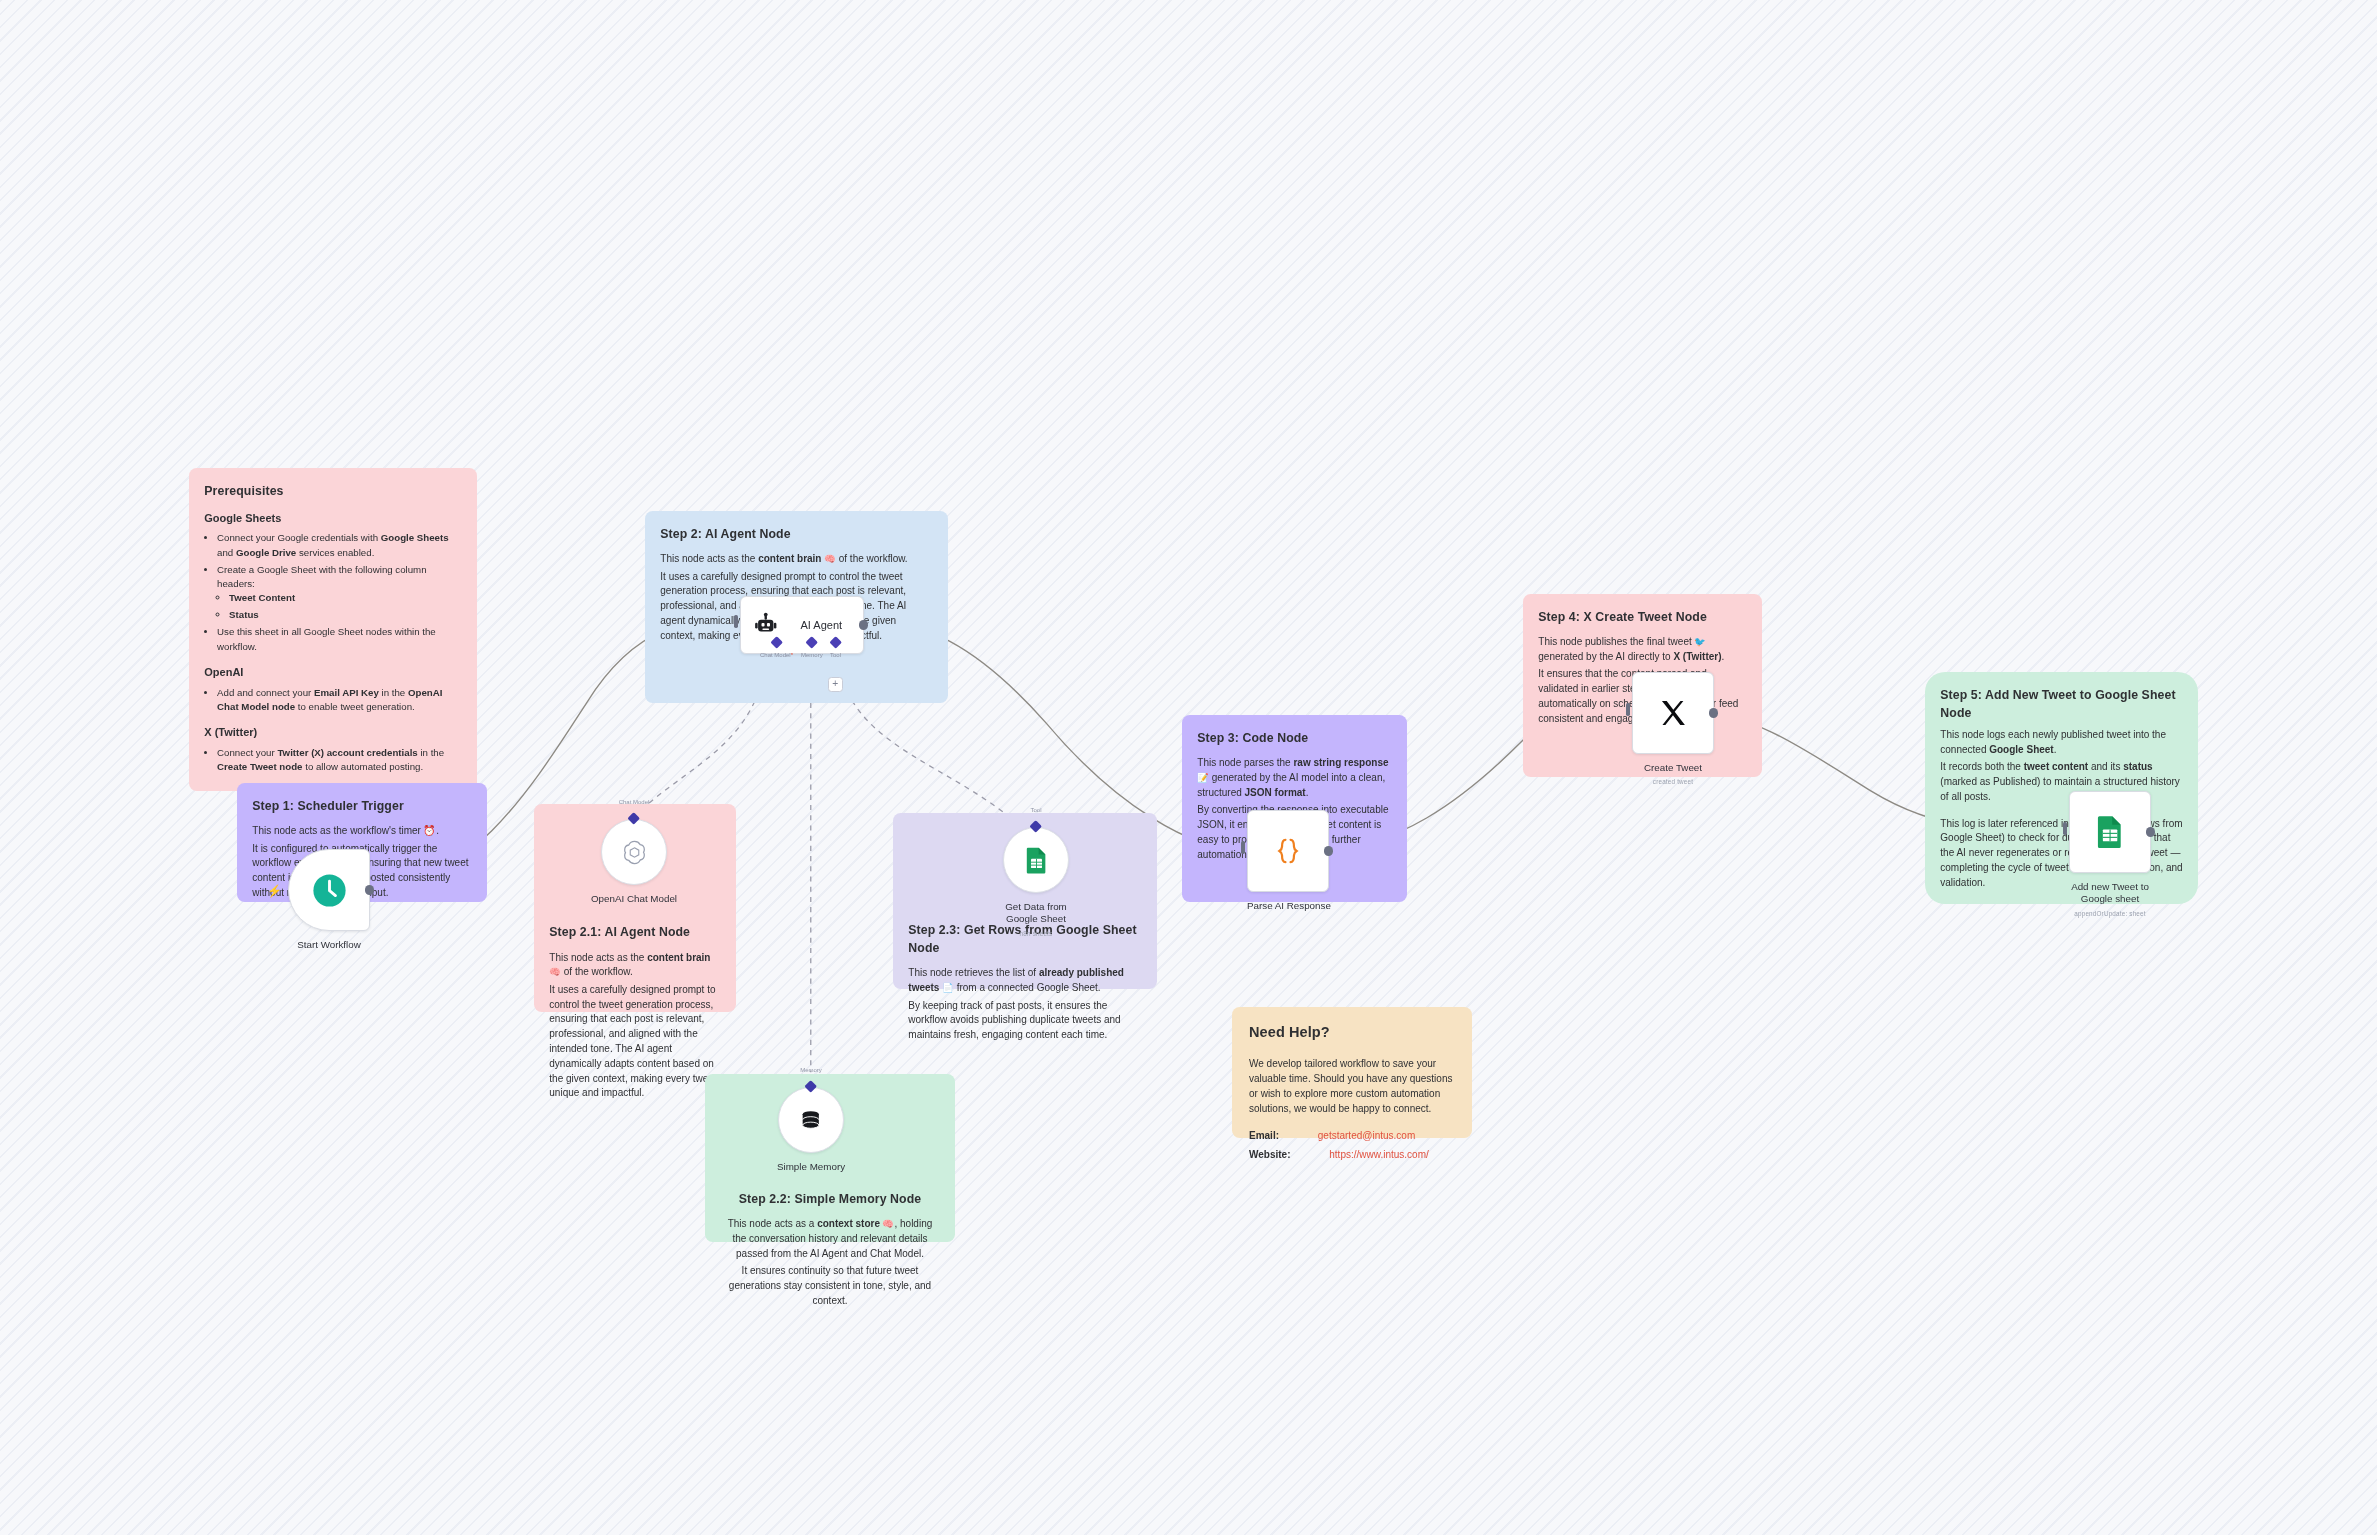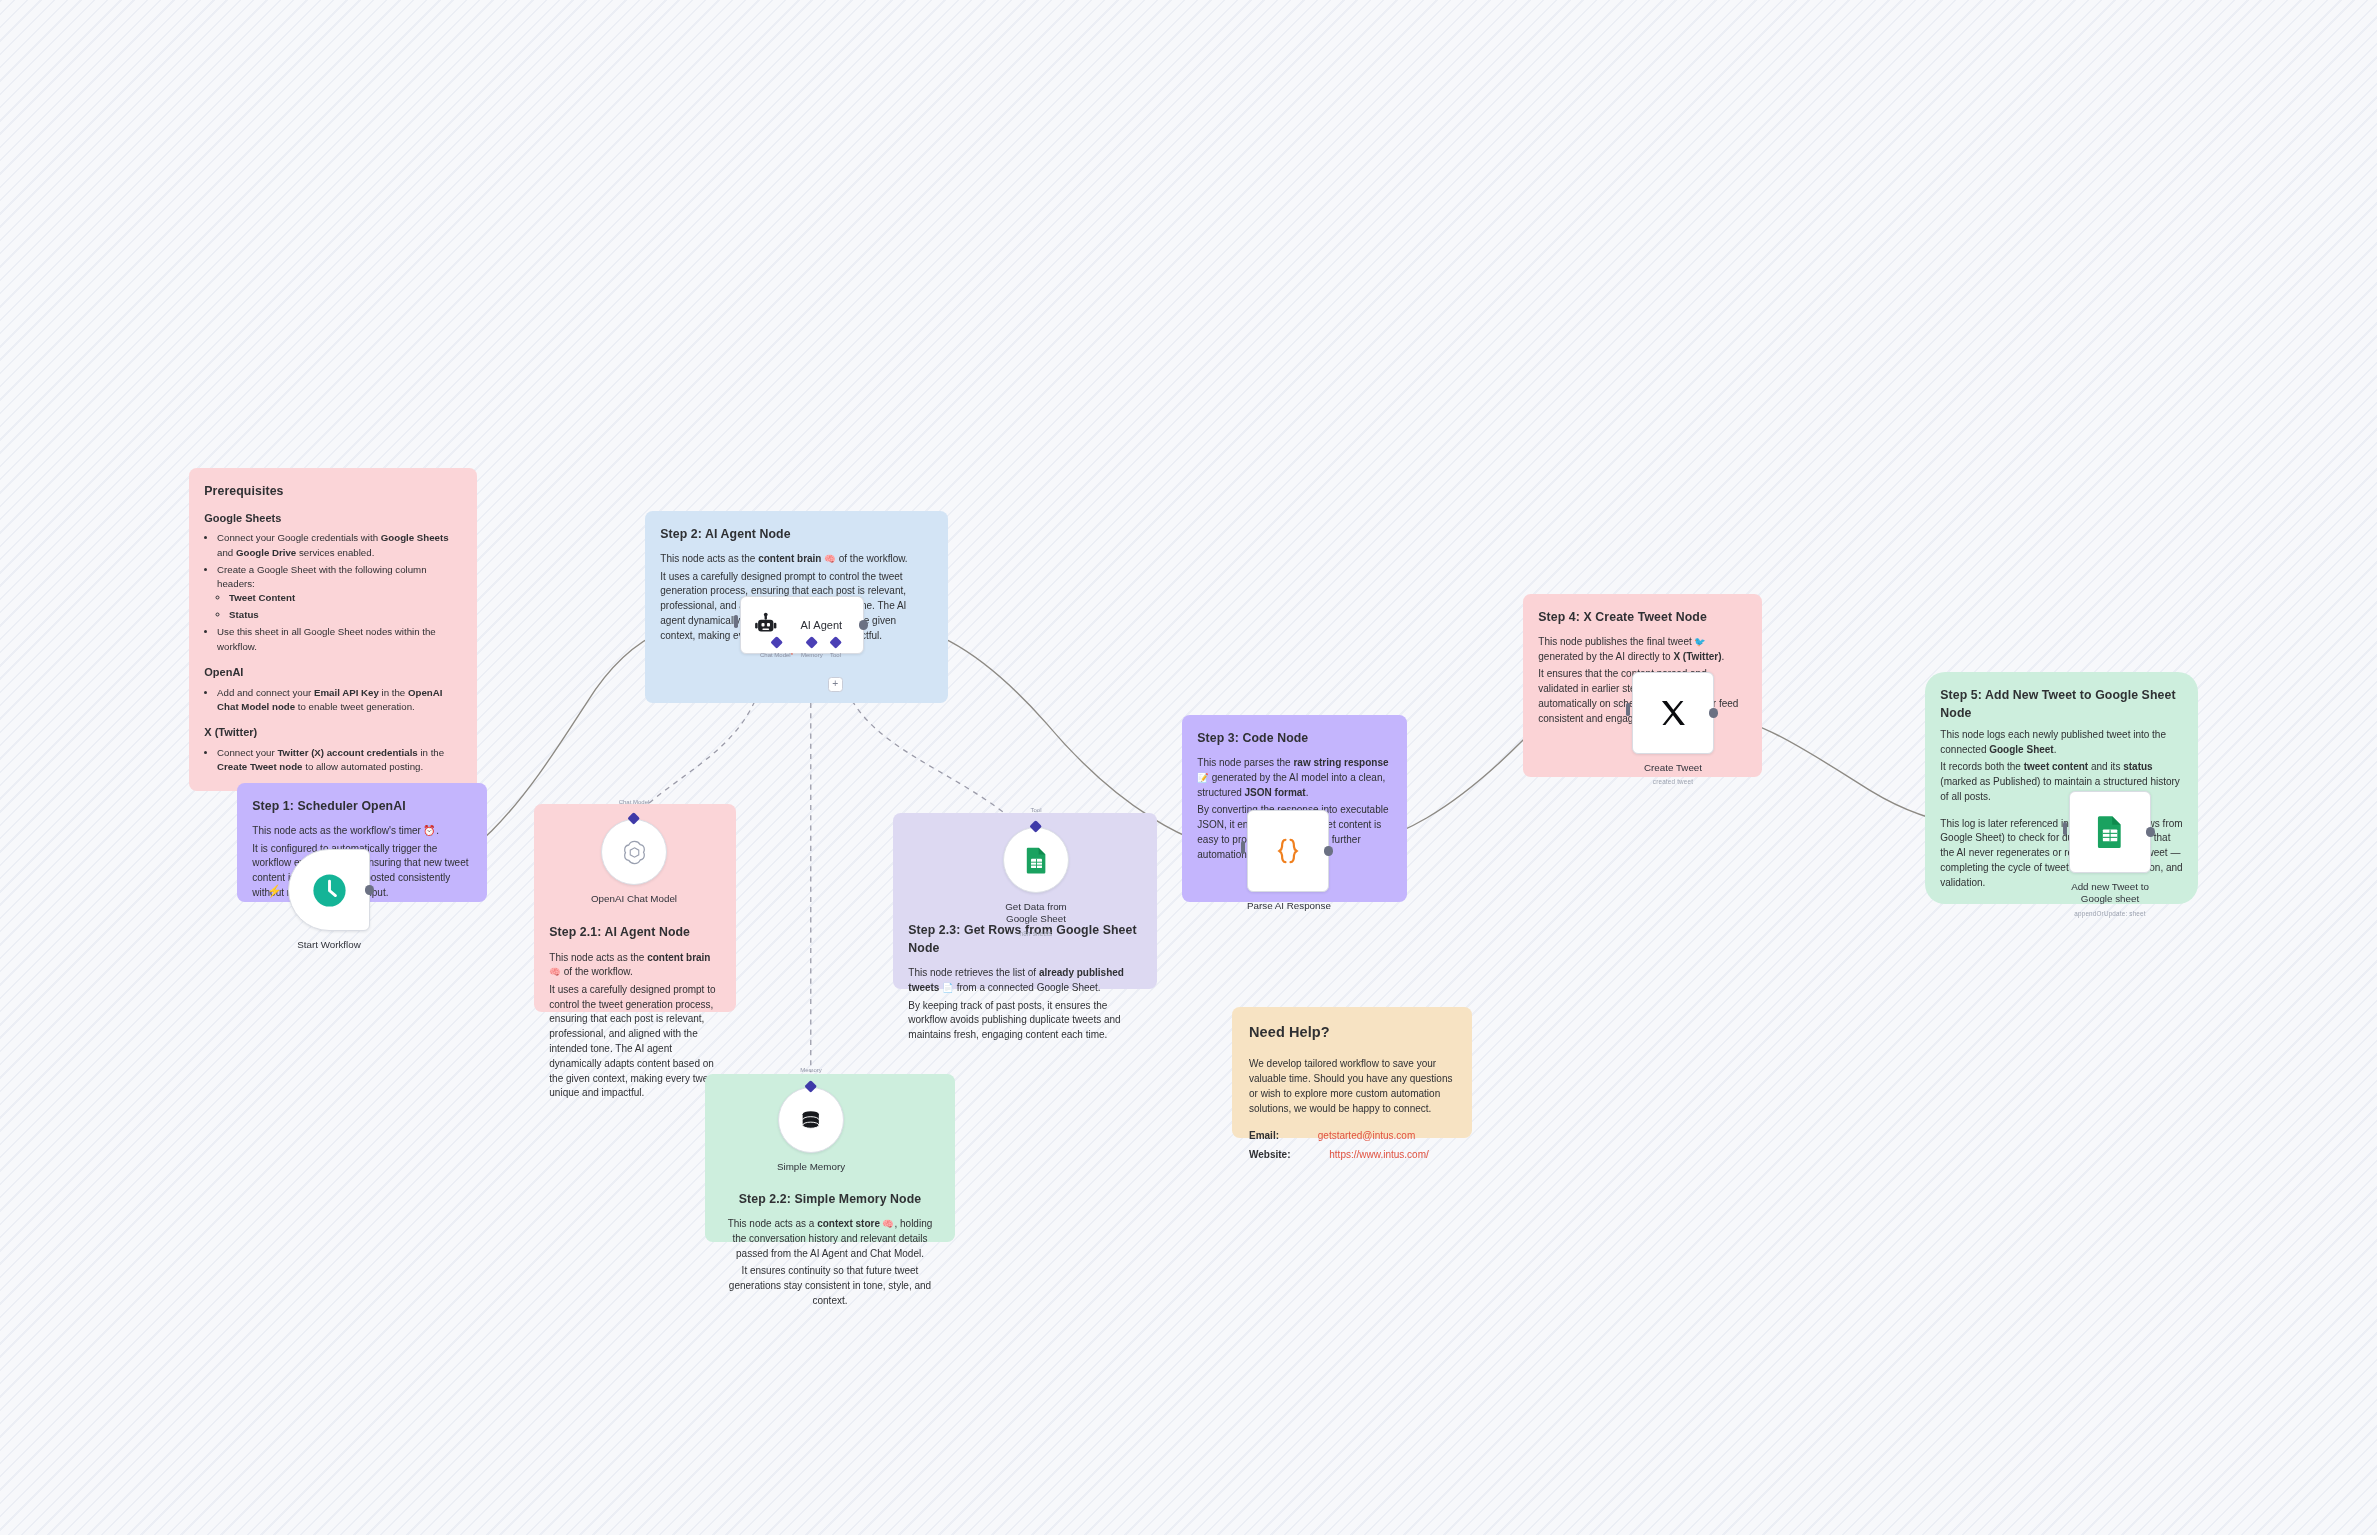--- a/index.html
+++ b/index.html
@@ -139,21 +139,21 @@
     </ul>
   </div>
 
   <div class="note n-blue" style="left:645px; top:511px; width:303px; height:192px;">
     <h3>Step 2: AI Agent Node</h3>
     <p>This node acts as the <b>content brain</b> <span class="emoji">🧠</span> of the workflow.</p>
     <p>It uses a carefully designed prompt to control the tweet generation process, ensuring that each post is relevant, professional, and aligned with the intended tone. The AI agent dynamically adapts content based on the given context, making every tweet unique and impactful.</p>
   </div>
 
   <div class="note n-yellow" style="left:237px; top:783px; width:250px; height:119px;">
-    <h3>Step 1: Scheduler OpenAI</h3>
+    <h3>Step 1: Scheduler Trigger</h3>
     <p>This node acts as the workflow's timer ⏰.</p>
     <p>It is configured to automatically trigger the workflow every <b>6 hours</b>, ensuring that new tweet content is generated and posted consistently without requiring manual input.</p>
   </div>
 
   <div class="note n-pink" style="left:534px; top:804px; width:202px; height:208px;">
     <div style="height:102px"></div>
     <h3 style="margin-top:3.4px">Step 2.1: AI Agent Node</h3>
     <p>This node acts as the <b>content brain</b> <span class="emoji">🧠</span> of the workflow.</p>
     <p>It uses a carefully designed prompt to control the tweet generation process, ensuring that each post is relevant, professional, and aligned with the intended tone. The AI agent dynamically adapts content based on the given context, making every tweet unique and impactful.</p>
   </div>

